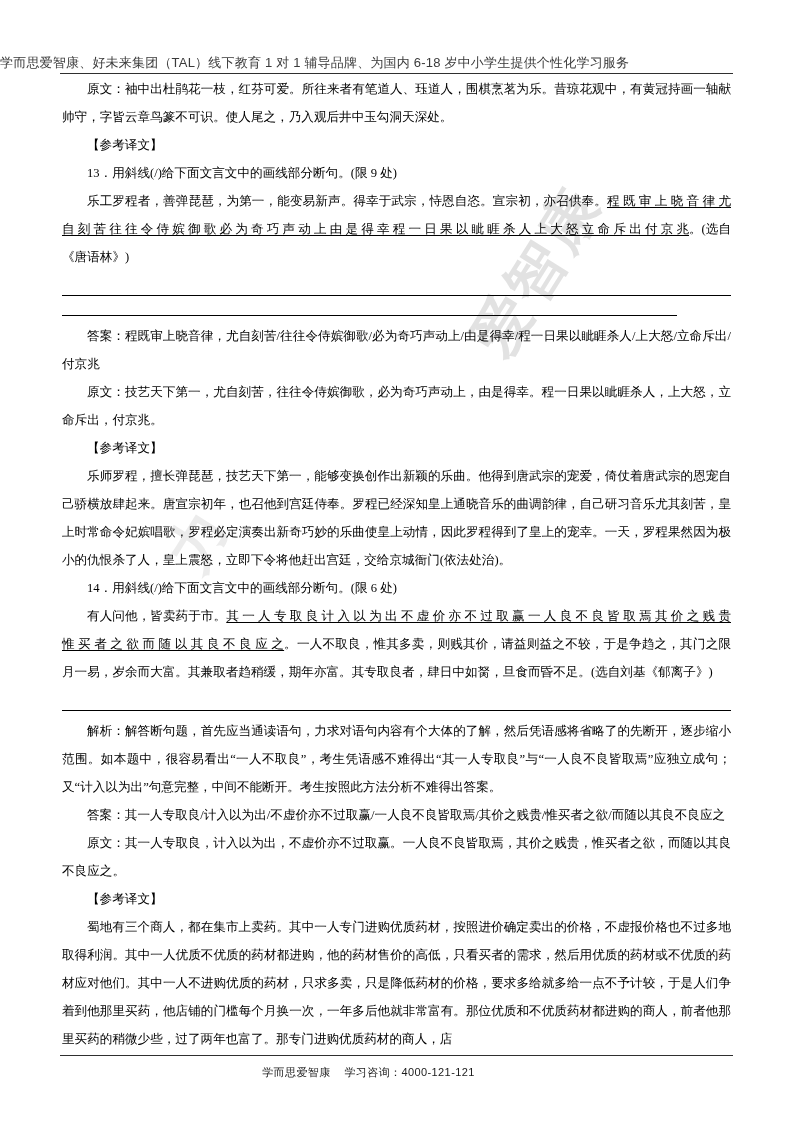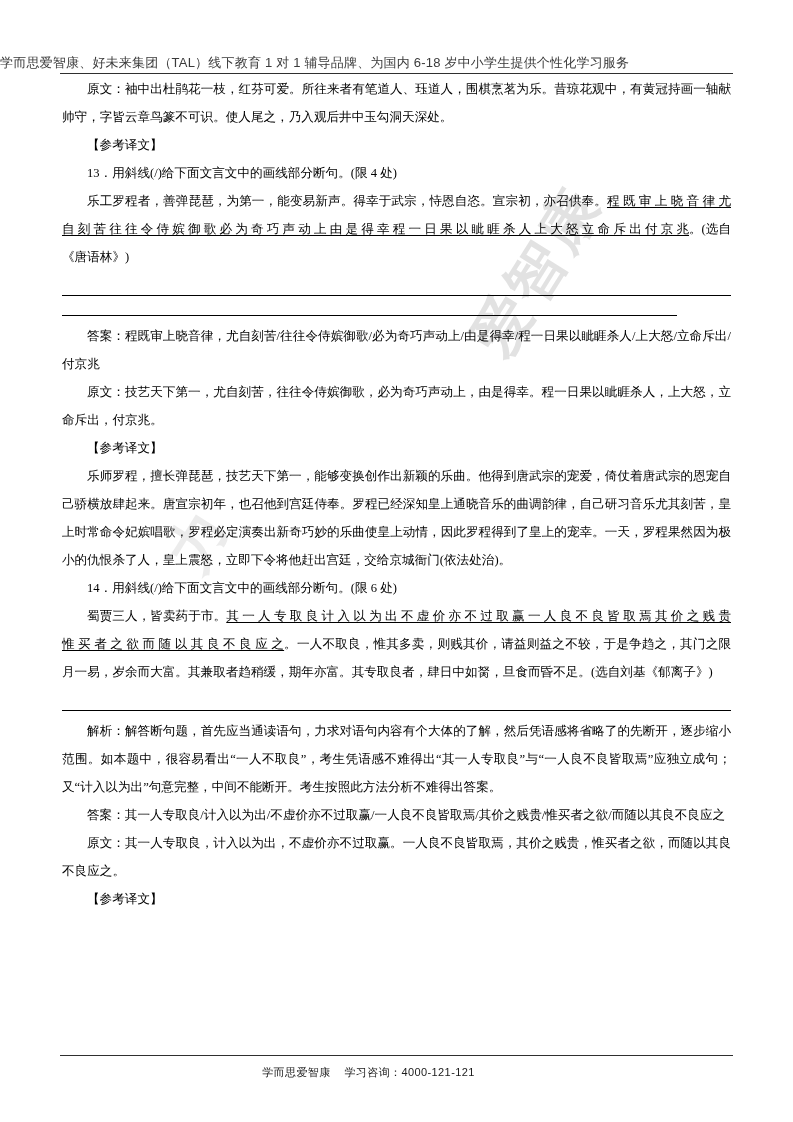--- a/index.html
+++ b/index.html
@@ -132,44 +132,45 @@
   <div class="header-rule"></div>
 
   <div class="watermark">爱智康</div>
   <div class="watermark2">力</div>
 
   <div class="content">
 
     <p class="indent2">原文：袖中出杜鹃花一枝，红芬可爱。所往来者有笔道人、珏道人，围棋烹茗为乐。昔琼花观中，有黄冠持画一轴献帅守，字皆云章鸟篆不可识。使人尾之，乃入观后井中玉勾洞天深处。</p>
     <p class="indent2">【参考译文】</p>
 
-    <p class="indent2">13．用斜线(/)给下面文言文中的画线部分断句。(限 4 处)</p>
+    <p class="indent2">13．用斜线(/)给下面文言文中的画线部分断句。(限 9 处)</p>
     <p class="indent2"><span>乐工罗程者，善弹琵琶，为第一，能变易新声。得幸于武宗，恃恩自恣。宣宗初，亦召供奉。</span><span class="underline-seg">程 既 审 上 晓 音 律 尤 自 刻 苦 往 往 令 侍 嫔 御 歌 必 为 奇 巧 声 动 上 由 是 得 幸 程 一 日 果 以 眦 睚 杀 人 上 大 怒 立 命 斥 出 付 京 兆</span><span>。(选自《唐语林》)</span></p>
 
     <div class="blank-lines">
       <div class="blank-line"></div>
       <div class="blank-line short"></div>
     </div>
 
     <p class="indent2">答案：程既审上晓音律，尤自刻苦/往往令侍嫔御歌/必为奇巧声动上/由是得幸/程一日果以眦睚杀人/上大怒/立命斥出/付京兆</p>
     <p class="indent2">原文：技艺天下第一，尤自刻苦，往往令侍嫔御歌，必为奇巧声动上，由是得幸。程一日果以眦睚杀人，上大怒，立命斥出，付京兆。</p>
     <p class="indent2">【参考译文】</p>
     <p class="indent2">乐师罗程，擅长弹琵琶，技艺天下第一，能够变换创作出新颖的乐曲。他得到唐武宗的宠爱，倚仗着唐武宗的恩宠自己骄横放肆起来。唐宣宗初年，也召他到宫廷侍奉。罗程已经深知皇上通晓音乐的曲调韵律，自己研习音乐尤其刻苦，皇上时常命令妃嫔唱歌，罗程必定演奏出新奇巧妙的乐曲使皇上动情，因此罗程得到了皇上的宠幸。一天，罗程果然因为极小的仇恨杀了人，皇上震怒，立即下令将他赶出宫廷，交给京城衙门(依法处治)。</p>
 
     <p class="indent2">14．用斜线(/)给下面文言文中的画线部分断句。(限 6 处)</p>
-    <p class="indent2"><span>蜀贾三人，皆卖药于市。</span><span class="underline-seg">其 一 人 专 取 良 计 入 以 为 出 不 虚 价 亦 不 过 取 赢 一 人 良 不 良 皆 取 焉 其 价 之 贱 贵 惟 买 者 之 欲 而 随 以 其 良 不 良 应 之</span><span>。一人不取良，惟其多卖，则贱其价，请益则益之不较，于是争趋之，其门之限月一易，岁余而大富。其兼取者趋稍缓，期年亦富。其专取良者，肆日中如胬，旦食而昏不足。(选自刘基《郁离子》)</span></p>
+    <p class="indent2"><span>有人问他，皆卖药于市。</span><span class="underline-seg">其 一 人 专 取 良 计 入 以 为 出 不 虚 价 亦 不 过 取 赢 一 人 良 不 良 皆 取 焉 其 价 之 贱 贵 惟 买 者 之 欲 而 随 以 其 良 不 良 应 之</span><span>。一人不取良，惟其多卖，则贱其价，请益则益之不较，于是争趋之，其门之限月一易，岁余而大富。其兼取者趋稍缓，期年亦富。其专取良者，肆日中如胬，旦食而昏不足。(选自刘基《郁离子》)</span></p>
 
     <div class="blank-lines">
       <div class="blank-line"></div>
     </div>
 
     <p class="indent2">解析：解答断句题，首先应当通读语句，力求对语句内容有个大体的了解，然后凭语感将省略了的先断开，逐步缩小范围。如本题中，很容易看出“一人不取良”，考生凭语感不难得出“其一人专取良”与“一人良不良皆取焉”应独立成句；又“计入以为出”句意完整，中间不能断开。考生按照此方法分析不难得出答案。</p>
     <p class="indent2">答案：其一人专取良/计入以为出/不虚价亦不过取赢/一人良不良皆取焉/其价之贱贵/惟买者之欲/而随以其良不良应之</p>
     <p class="indent2">原文：其一人专取良，计入以为出，不虚价亦不过取赢。一人良不良皆取焉，其价之贱贵，惟买者之欲，而随以其良不良应之。</p>
     <p class="indent2">【参考译文】</p>
+    <p class="indent2">蜀地有三个商人，都在集市上卖药。其中一人专门进购优质药材，按照进价确定卖出的价格，不虚报价格也不过多地取得利润。其中一人优质不优质的药材都进购，他的药材售价的高低，只看买者的需求，然后用优质的药材或不优质的药材应对他们。其中一人不进购优质的药材，只求多卖，只是降低药材的价格，要求多给就多给一点不予计较，于是人们争着到他那里买药，他店铺的门槛每个月换一次，一年多后他就非常富有。那位优质和不优质药材都进购的商人，前者他那里买药的稍微少些，过了两年也富了。那专门进购优质药材的商人，店</p>
 
   </div>
 
   <div class="footer-rule"></div>
   <div class="footer">
     <span>学而思爱智康</span>
     &nbsp;&nbsp;
     <span>学习咨询：4000-121-121</span>
   </div>
 

